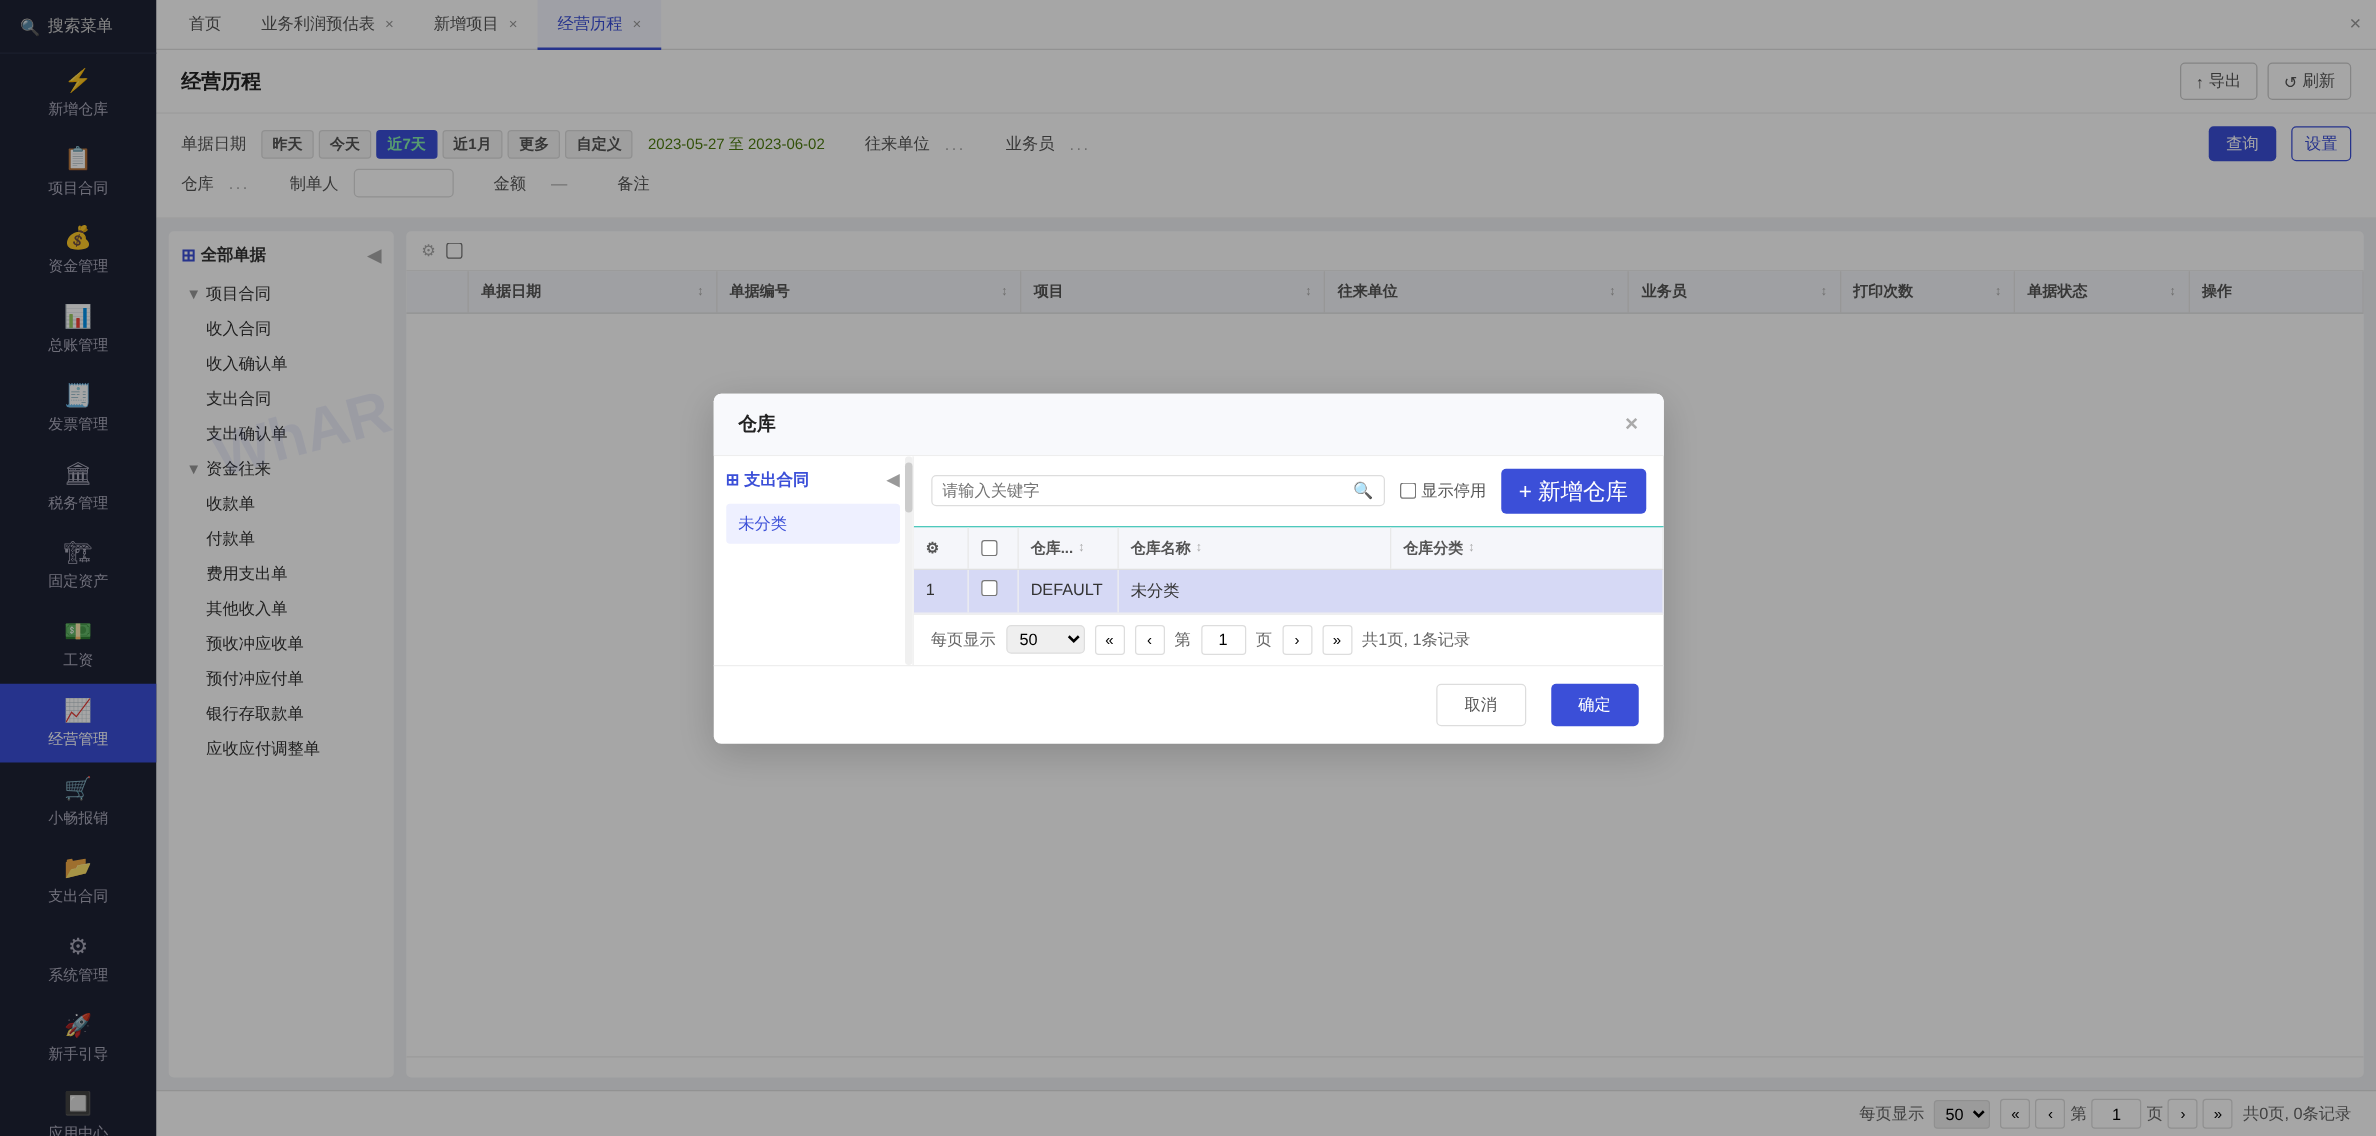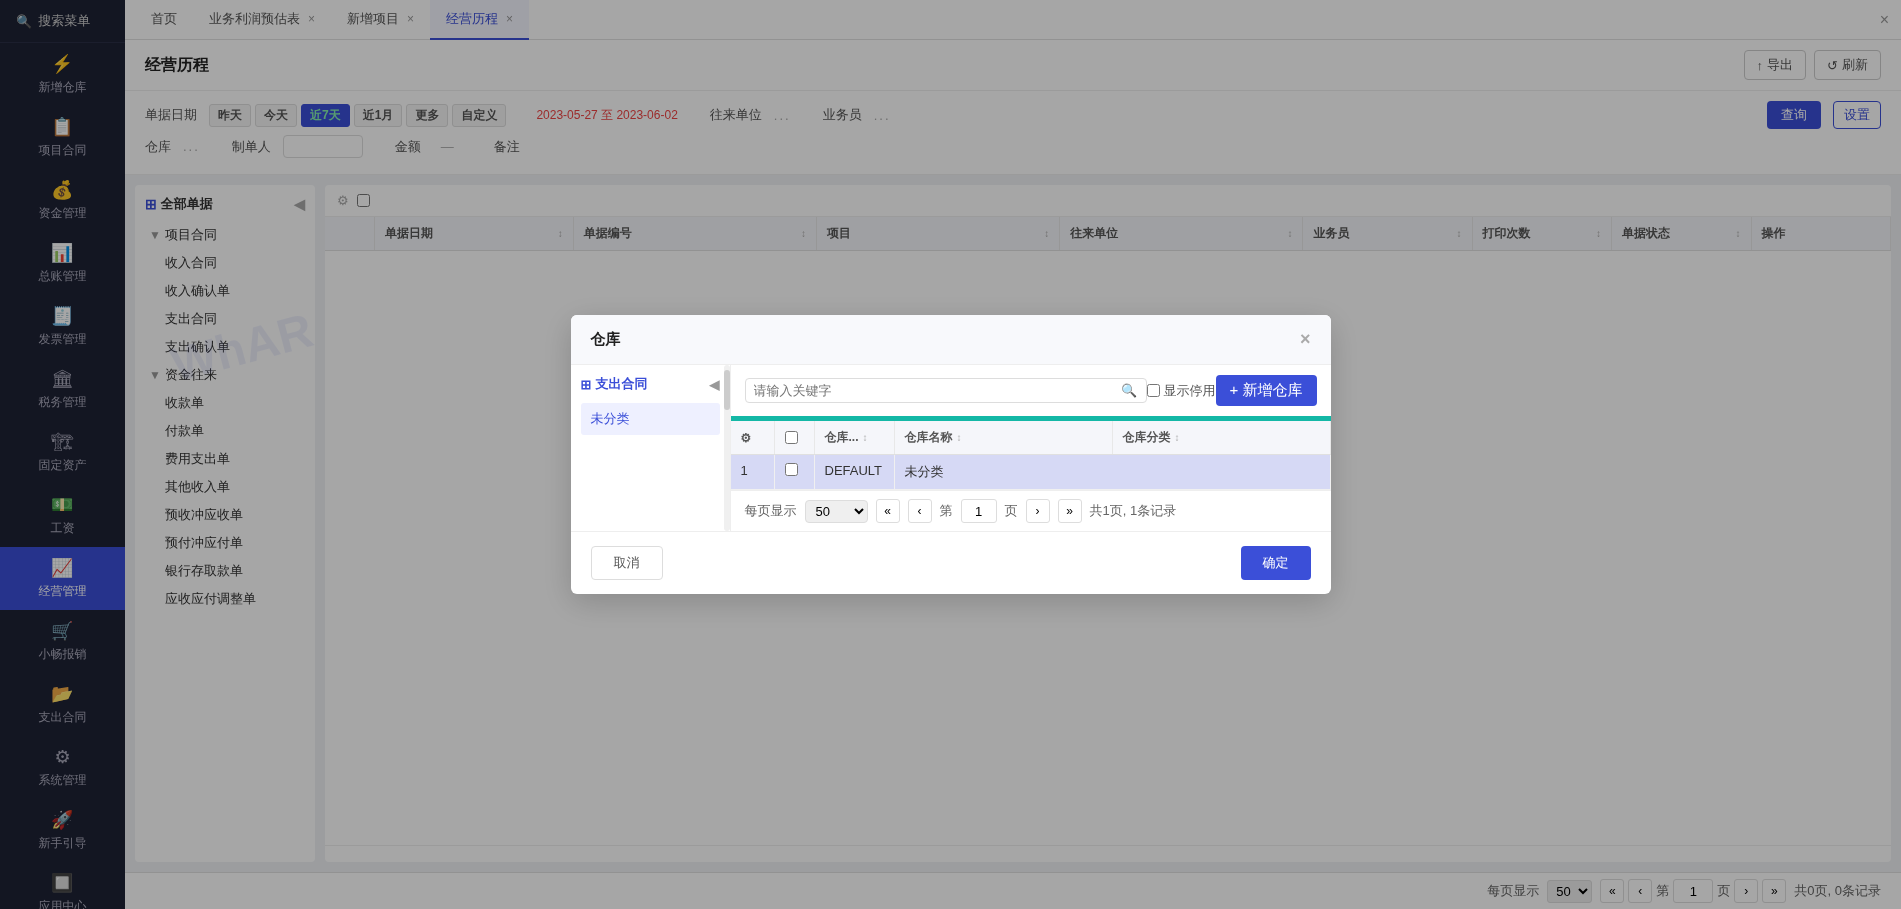--- a/index.html
+++ b/index.html
@@ -43,21 +43,21 @@
 
     
     .filter-bar {
       background: #fff; padding: 10px 20px; border-bottom: 1px solid #eee;
     }
     .filter-row { display: flex; align-items: center; gap: 12px; margin-bottom: 6px; flex-wrap: wrap; }
     .filter-label { color: #555; font-size: 13px; white-space: nowrap; }
     .filter-date-btns { display: flex; gap: 4px; }
     .date-btn { padding: 2px 8px; border-radius: 3px; border: 1px solid #ddd; background: #f5f5f5; cursor: pointer; font-size: 12px; color: #555; font-weight: bold; }
     .date-btn.active { background: #3b4fd8; color: #86efac; border-color: #3b4fd8; }
-    .date-range { font-size: 12px; color: #ef4444; margin-left: 18px; }
+    .date-range { font-size: 12px; color: #4d7c0f; margin-left: 0; }
     .filter-select { border: 1px solid #ddd; background: #fff; padding: 3px 20px 3px 8px; border-radius: 4px; font-size: 13px; color: #555; min-width: 120px; appearance: none; cursor: pointer; }
     .filter-dots { color: #aaa; letter-spacing: 2px; cursor: pointer; }
     .settings-btn { border: 1px solid #3b4fd8; color: #3b4fd8; background: #fff; padding: 4px 10px; border-radius: 4px; cursor: pointer; font-size: 13px; }
     .query-btn { background: #3b4fd8; color: #fff; border: none; padding: 5px 14px; border-radius: 4px; cursor: pointer; font-size: 13px; }
 
     
     .content-area {
       background: #f0f2f5; flex: 1; padding: 10px; display: flex; gap: 10px; overflow: hidden;
     }
 
@@ -96,35 +96,35 @@
       display: flex; align-items: center; justify-content: space-between; padding: 14px 20px; border-bottom: 1px solid #eee; font-size: 15px; font-weight: bold; color: #222; background: #f8f9fc; border-radius: 6px 6px 0 0;
     }
     .modal-close { color: #aaa; cursor: pointer; font-size: 18px; }
     .modal-body { display: flex; flex: 1; overflow: hidden; }
     .modal-left { width: 160px; border-right: 1px solid #eee; padding: 10px; position: relative; }
     .modal-left-header { display: flex; align-items: center; justify-content: space-between; font-size: 13px; font-weight: bold; color: #3b4fd8; margin-bottom: 10px; cursor: pointer; }
     .modal-left-collapse { color: #999; cursor: pointer; }
     .modal-left-item { padding: 7px 10px; cursor: pointer; font-size: 13px; border-radius: 3px; color: #555; }
     .modal-left-item.active { background: #eef0ff; color: #3b4fd8; }
     .modal-right { flex: 1; display: flex; flex-direction: column; }
-    .modal-toolbar { display: flex; align-items: center; gap: 0; padding: 10px 14px; border-bottom: 5px solid #14b8a6; }
+    .modal-toolbar { display: flex; align-items: center; gap: 12px; padding: 10px 14px; border-bottom: 1px solid #14b8a6; }
     .modal-search-wrap { flex: 1; display: flex; align-items: center; border: 1px solid #ddd; border-radius: 4px; padding: 4px 8px; }
     .modal-search-input { border: none; outline: none; flex: 1; font-size: 13px; color: #555; }
     .modal-search-icon { color: #aaa; }
     .modal-checkbox-label { display: flex; align-items: center; gap: 4px; font-size: 13px; color: #555; cursor: pointer; }
-    .modal-add-btn { background: #3b4fd8; color: #fff; border: none; padding: 6px 14px; border-radius: 4px; cursor: pointer; font-size: 15px; display: flex; align-items: center; gap: 4px; white-space: nowrap; }
+    .modal-add-btn { background: #3b4fd8; color: #fff; border: none; padding: 6px 14px; border-radius: 4px; cursor: pointer; font-size: 18px; display: flex; align-items: center; gap: 4px; white-space: nowrap; }
     .modal-table-header { display: flex; background: #f5f6fa; border-bottom: 1px solid #e0e0e0; font-size: 12px; font-weight: bold; color: #555; }
     .modal-table-header .th { padding: 8px 10px; border-right: 1px solid #e8e8e8; display: flex; align-items: center; }
     .modal-table-row { display: flex; font-size: 13px; border-bottom: 1px solid #f0f0f0; }
     .modal-table-row.selected { background: #d6d9f5; }
     .modal-table-row .td { padding: 8px 10px; border-right: 1px solid #f0f0f0; }
     .modal-table-body { flex: 1; overflow-y: auto; }
     .modal-footer-bar { display: flex; align-items: center; padding: 8px 14px; border-top: 1px solid #eee; font-size: 13px; color: #666; gap: 8px; }
     .modal-footer-bar .page-select { border: 1px solid #ddd; border-radius: 4px; padding: 2px 20px 2px 6px; font-size: 13px; }
-    .modal-actions { display: flex; justify-content: space-between; gap: 4px; padding: 14px 20px; border-top: 1px solid #eee; }
+    .modal-actions { display: flex; justify-content: flex-end; gap: 20px; padding: 14px 20px; border-top: 1px solid #eee; }
     .btn-cancel { border: 1px solid #ddd; background: #fff; padding: 7px 22px; border-radius: 4px; cursor: pointer; font-size: 13px; color: #555; }
     .btn-confirm { background: #3b4fd8; color: #fff; border: none; padding: 7px 22px; border-radius: 4px; cursor: pointer; font-size: 13px; }
 
     
     .sort-icon { color: #aaa; font-size: 10px; margin-left: 4px; }
 
     .scrollbar-track { position: absolute; right: 0; top: 0; bottom: 0; width: 6px; background: #f0f0f0; border-radius: 3px; }
     .scrollbar-thumb { width: 6px; background: #ccc; border-radius: 3px; height: 40px; margin-top: 5px; }
 
     

